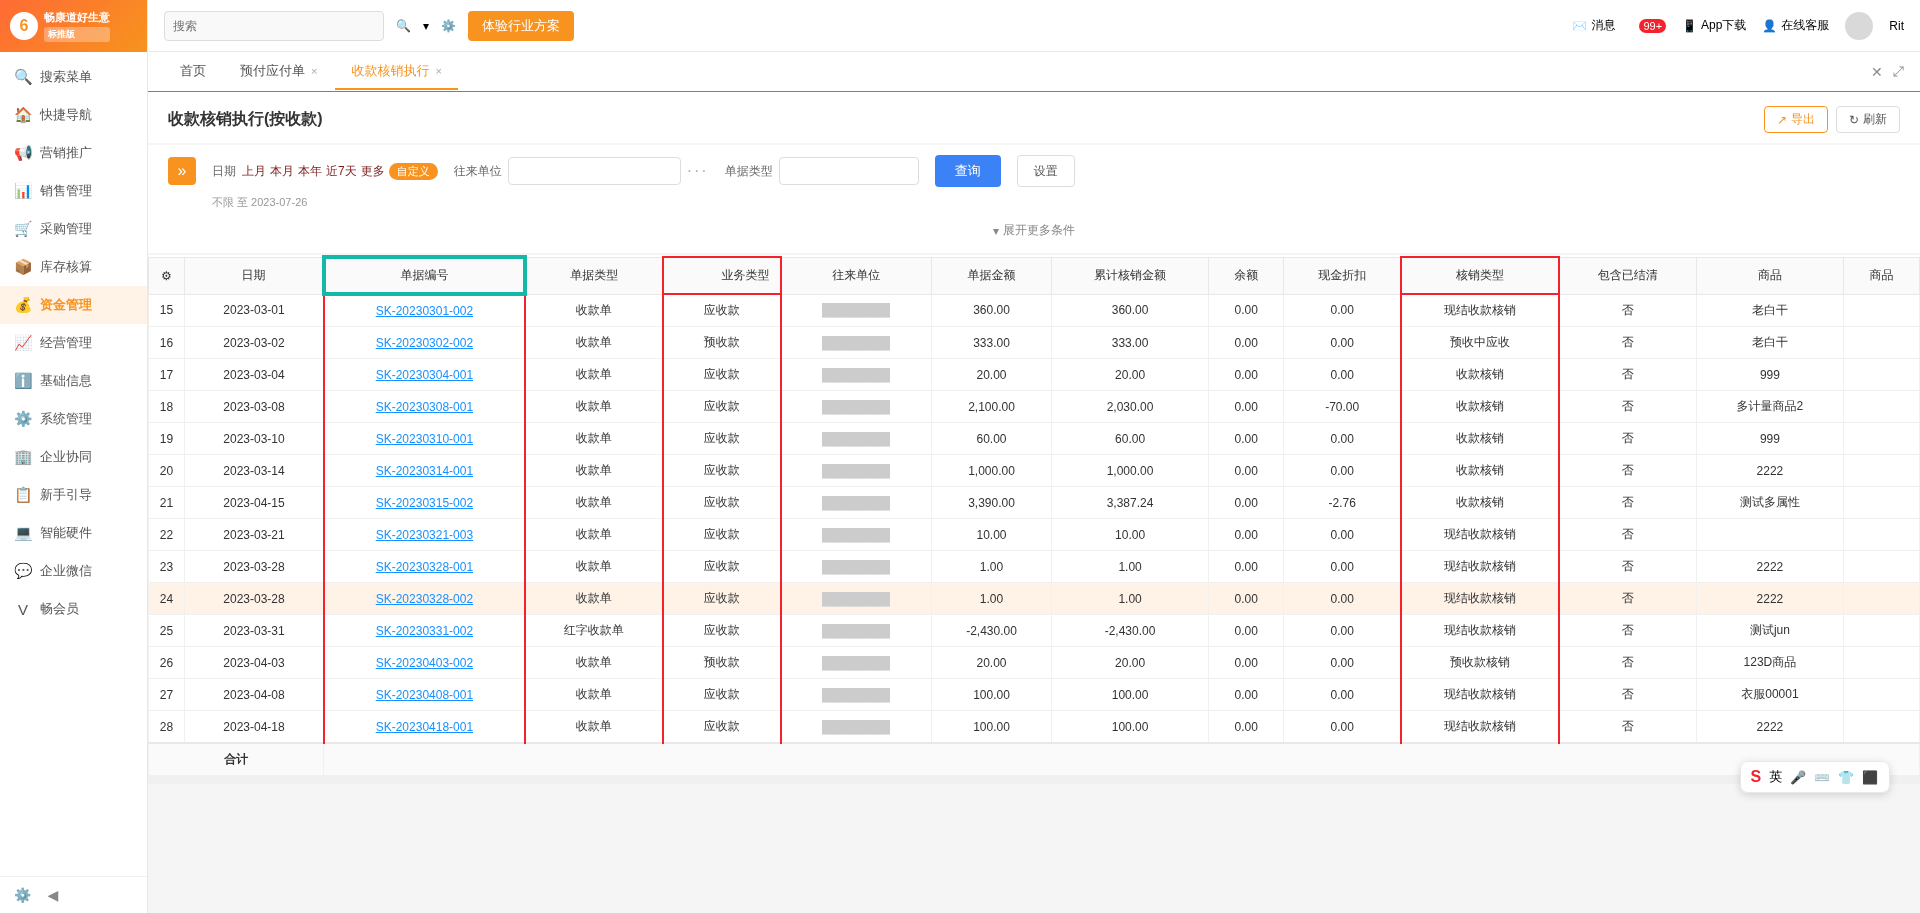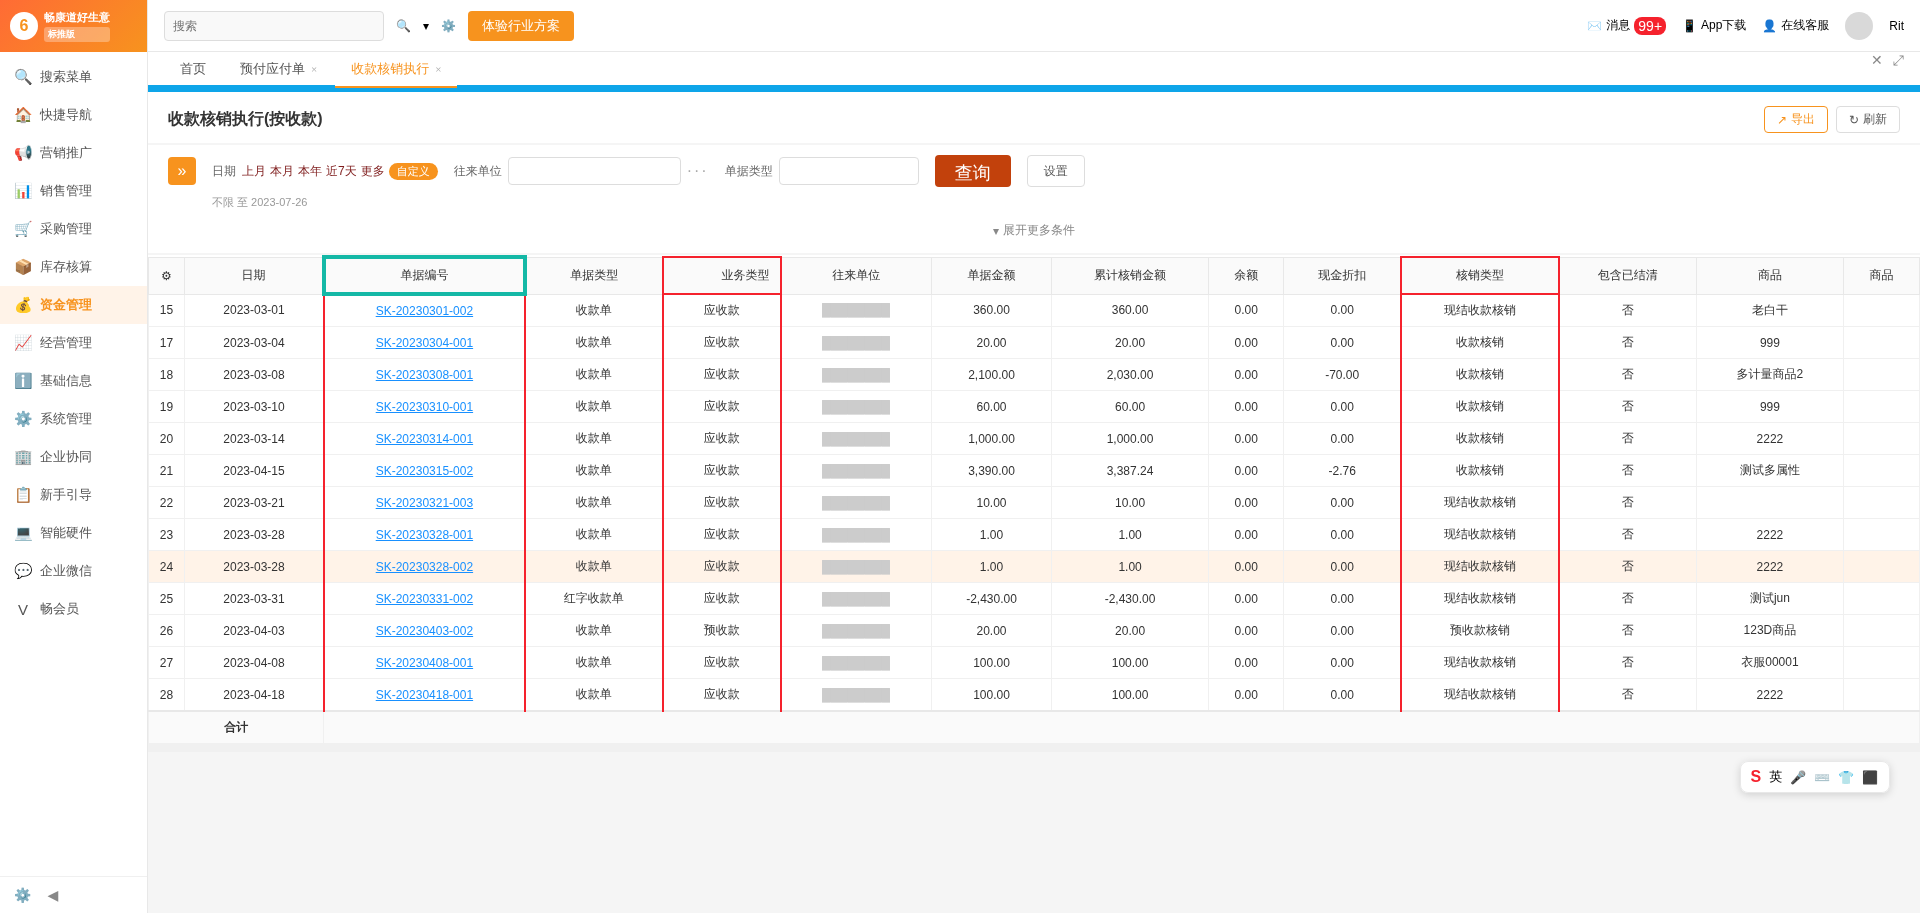--- a/index.html
+++ b/index.html
@@ -90,37 +90,37 @@
       border: none;
       padding: 6px 14px;
       border-radius: 4px;
       font-size: 13px;
       cursor: pointer;
     }
     .topbar-icon-item { display: flex; align-items: center; gap: 4px; cursor: pointer; }
     .notification-badge {
       background: #f5222d;
       color: #fff;
-      font-size: 14px;
+      font-size: 11px;
       border-radius: 8px;
       padding: 1px 4px;
       min-width: 16px;
       text-align: center;
+      margin-left: 20px;
     }
     .user-avatar { width: 28px; height: 28px; background: #d9d9d9; border-radius: 50%; }
 
     
     .tabs-bar {
       height: 40px;
       background: #fff;
       display: flex;
-      align-items: flex-start;
-      border-bottom: 7px solid #0ea5e9;
+      align-items: center;
+      border-bottom: 1px solid #0ea5e9;
       padding: 0 16px;
-      font-family: Liberation Serif, serif;
     }
     .tab-item {
       display: flex;
       align-items: center;
       padding: 8px 16px;
       cursor: pointer;
       font-size: 13px;
       color: #555;
       border-bottom: 2px solid transparent;
       gap: 6px;
@@ -206,27 +206,27 @@
       border-radius: 4px;
       padding: 4px 20px 4px 8px;
       font-size: 12px;
       min-width: 140px;
       height: 28px;
       appearance: none;
       background: #fff;
     }
     .filter-dots { color: #aaa; letter-spacing: 2px; font-size: 16px; }
     .btn-query {
-      background: #c2410c;
+      background: #3b82f6;
       color: #fff;
       border: none;
       padding: 6px 20px;
       border-radius: 4px;
       cursor: pointer;
-      font-size: 18px;
+      font-size: 13px;
       height: 32px;
     }
     .btn-settings {
       background: #fff;
       color: #555;
       border: 1px solid #ddd;
       padding: 6px 16px;
       border-radius: 4px;
       cursor: pointer;
       font-size: 12px;
@@ -531,20 +531,38 @@
     <td class="">360.00</td>
     <td class="">360.00</td>
     <td>0.00</td>
     <td class="">0.00</td>
     <td style="border-left:2px solid #f5222d;border-right:2px solid #f5222d;">现结收款核销</td>
     <td>否</td>
     <td>老白干</td>
     <td></td>
   </tr>
             <tr>
+    <td>16</td>
+    <td>2023-03-02</td>
+    <td style="border-left:2px solid #f5222d;border-right:2px solid #f5222d;">
+      <span class="link-cell">SK-20230302-002</span>
+    </td>
+    <td>收款单</td>
+    <td style="border-left:2px solid #f5222d;border-right:2px solid #f5222d;">预收款</td>
+    <td><span style="background:#ccc;color:#ccc;border-radius:2px;">████████</span></td>
+    <td class="">333.00</td>
+    <td class="">333.00</td>
+    <td>0.00</td>
+    <td class="">0.00</td>
+    <td style="border-left:2px solid #f5222d;border-right:2px solid #f5222d;">预收中应收</td>
+    <td>否</td>
+    <td>老白干</td>
+    <td></td>
+  </tr>
+            <tr>
     <td>17</td>
     <td>2023-03-04</td>
     <td style="border-left:2px solid #f5222d;border-right:2px solid #f5222d;">
       <span class="link-cell">SK-20230304-001</span>
     </td>
     <td>收款单</td>
     <td style="border-left:2px solid #f5222d;border-right:2px solid #f5222d;">应收款</td>
     <td><span style="background:#ccc;color:#ccc;border-radius:2px;">████████</span></td>
     <td class="">20.00</td>
     <td class="">20.00</td>

